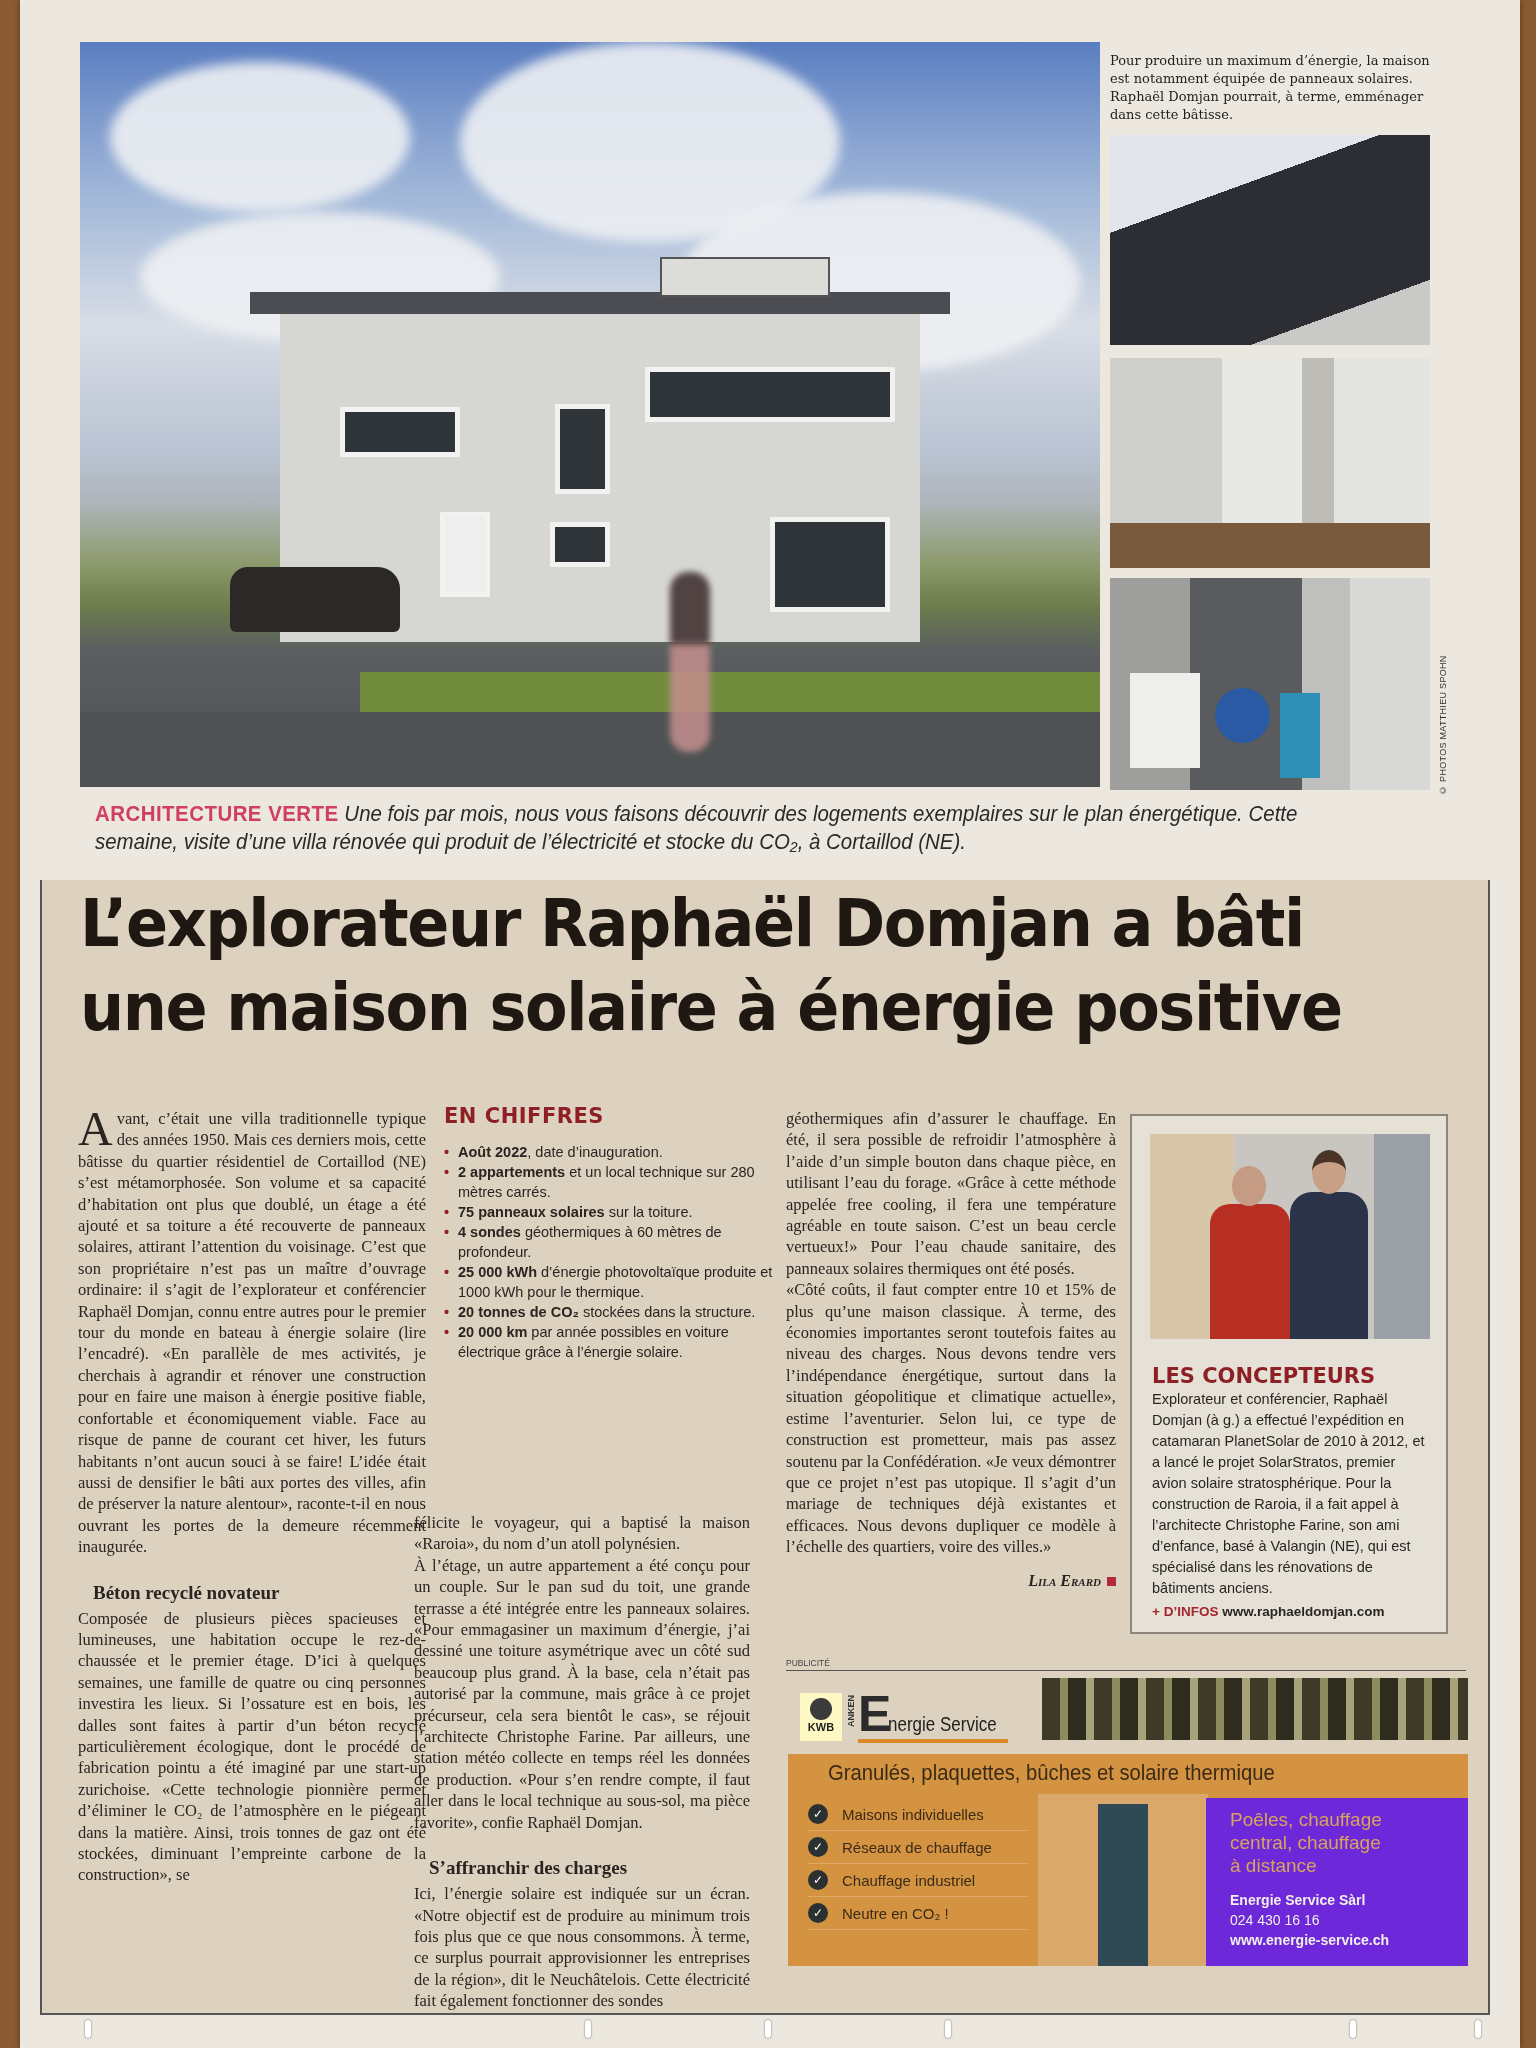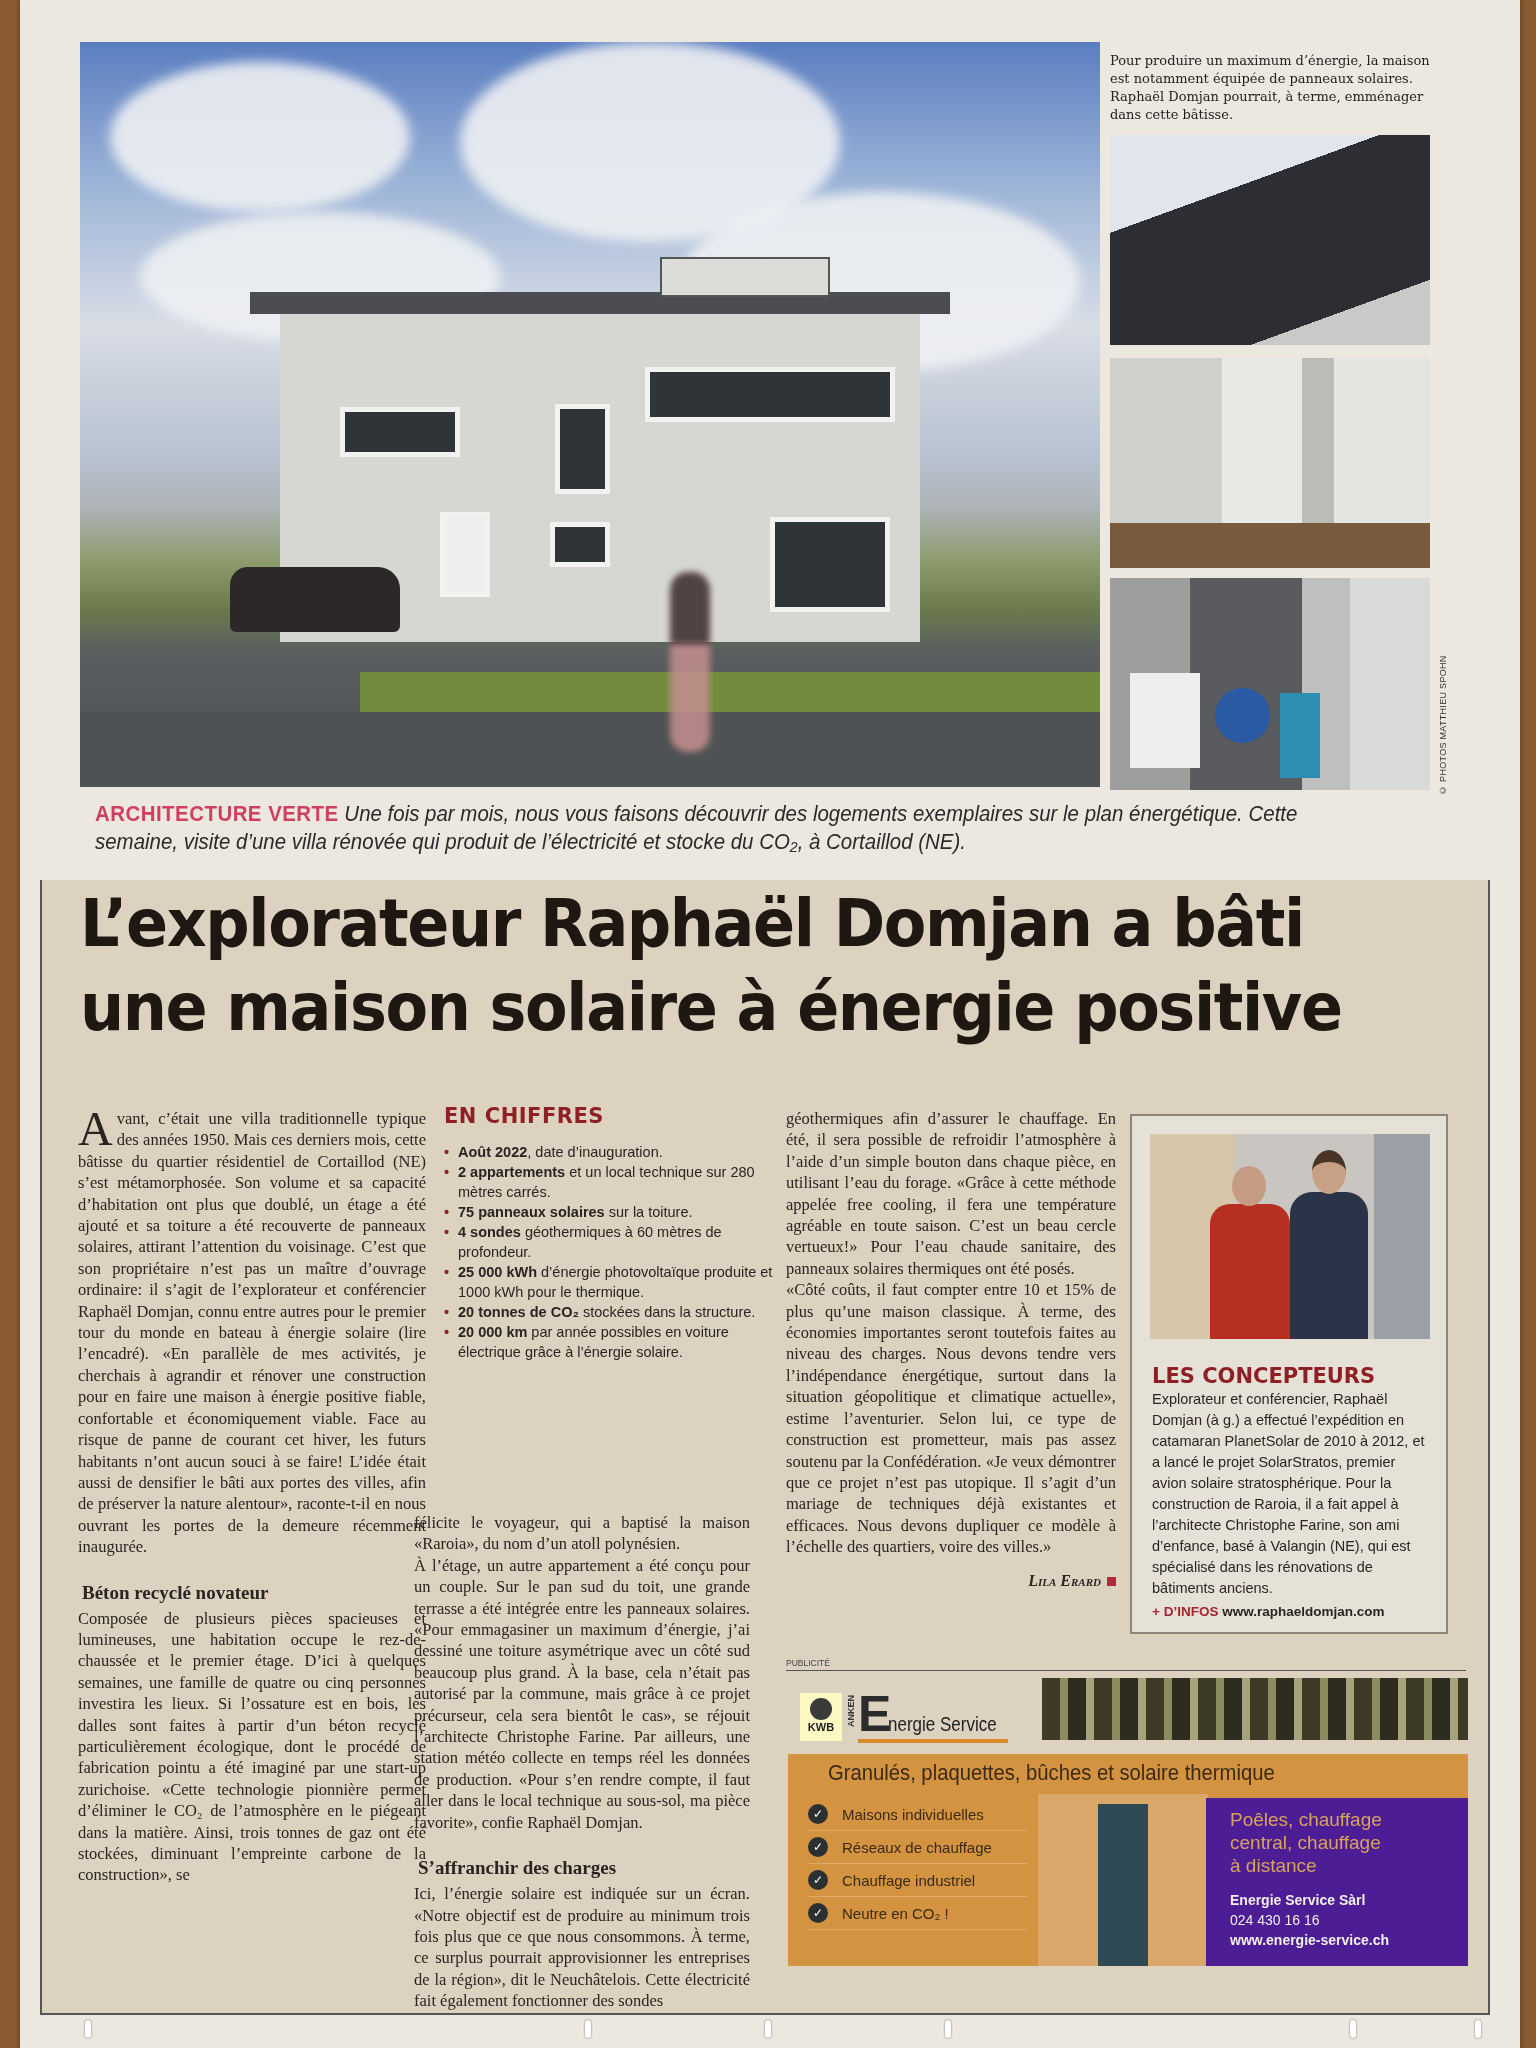--- a/index.html
+++ b/index.html
@@ -36,21 +36,21 @@
   
   .head-band{left:40px;top:880px;width:1450px;height:1135px;background:#ddd2bf;border:2px solid #555;border-top:none}
   .headline{left:80px;top:882px;width:1400px;font-family:"DejaVu Sans",sans-serif;font-weight:bold;font-size:66px;line-height:84px;color:#1e1712;letter-spacing:-1.5px;transform:scaleX(.94);transform-origin:left}
   
   .col{position:absolute;font-family:"Liberation Serif",serif;font-size:16.5px;line-height:21.4px;color:#2a2522;text-align:justify;hyphens:auto}
   .col p{margin:0}
   .c1{left:78px;top:1108px;width:348px}
   .c2{left:414px;top:1512px;width:336px}
   .c3{left:786px;top:1108px;width:330px}
   .dropcap{float:left;font-size:48px;line-height:38px;margin:2px 4px 0 0;color:#2a2522}
-  .subhead{font-weight:bold;font-size:19px;line-height:26px;margin:22px 4px 2px;text-align:left}
+  .subhead{font-weight:bold;font-size:19px;line-height:26px;margin:22px 15px 2px;text-align:left}
   .byline{text-align:right;font-style:italic;font-weight:bold;font-variant:small-caps;font-size:16px;margin-top:12px}
   .byline .sq{display:inline-block;width:9px;height:9px;background:#b02a3a;margin-left:6px}
   
   .chiffres{left:444px;top:1106px;width:330px;font-family:"Liberation Sans",sans-serif;font-size:14.5px;line-height:20px;color:#2a2522}
   .chiffres h3{font-family:"DejaVu Sans",sans-serif;font-size:21px;color:#8e1f24;font-weight:bold;margin-bottom:16px;letter-spacing:.5px}
   .chiffres li{list-style:none;padding-left:14px;position:relative}
   .chiffres li::before{content:"•";color:#8e1f24;position:absolute;left:0;font-weight:bold}
   
   .concept{left:1130px;top:1114px;width:318px;height:520px;border:2px solid #8d857a;background:#e6e1d7}
   .concept-photo{left:1150px;top:1134px;width:280px;height:205px;background:linear-gradient(90deg,#d7c7a8 0 30%,#c9c6c1 30% 80%,#9aa0a5 80%)}
@@ -73,21 +73,21 @@
   .logo-word{position:absolute;left:88px;top:20px;font-family:"Liberation Sans",sans-serif;font-size:20px;color:#222;white-space:nowrap;transform:scaleX(.85);transform-origin:left}
   .logo-bar{position:absolute;left:58px;top:46px;width:150px;height:4px;background:#d98a2b}
   .ad-trees{left:1042px;top:1678px;width:426px;height:62px;background:repeating-linear-gradient(90deg,#3d3a28 0 18px,#8b8b5e 18px 26px,#2d2c1f 26px 44px,#a6a27a 44px 52px)}
   .ad{left:788px;top:1754px;width:680px;height:212px;background:#d49340;overflow:hidden}
   .ad-title{position:absolute;left:40px;top:6px;font-family:"Liberation Sans",sans-serif;font-size:22px;color:#3a2a18;white-space:nowrap;transform:scaleX(.92);transform-origin:left}
   .ad-list{position:absolute;left:20px;top:44px;width:220px}
   .ad-item{display:flex;align-items:center;height:33px;border-bottom:1px solid #e0a965;font-family:"Liberation Sans",sans-serif;font-size:15px;color:#3a2a18}
   .check{width:20px;height:20px;border-radius:50%;background:#2b3030;color:#fff;font-size:12px;text-align:center;line-height:20px;margin-right:14px;flex:none}
   .ad-boiler{position:absolute;left:250px;top:40px;width:170px;height:172px;background:#d9a86a}
   .ad-boiler .front{position:absolute;left:60px;top:10px;width:50px;height:162px;background:#2f4a55}
-  .ad-dark{position:absolute;left:418px;top:44px;width:262px;height:204px;background:#4c1d95}
+  .ad-dark{position:absolute;left:418px;top:44px;width:262px;height:204px;background:#6d28d9}
   .ad-dark .slogan{position:absolute;left:24px;top:10px;font-family:"Liberation Sans",sans-serif;font-size:19px;line-height:23px;color:#d8a35c}
   .ad-dark .company{position:absolute;left:24px;top:92px;font-family:"Liberation Sans",sans-serif;font-size:14px;line-height:20px;color:#f1efe9}
   .ad-dark .company b{font-weight:bold}
   .holes{position:absolute;top:2020px;width:6px;height:18px;background:#fff;border-radius:3px;box-shadow:0 0 2px #555}
 </style>
 </head>
 <body>
 
 <div class="paper"></div>
 

